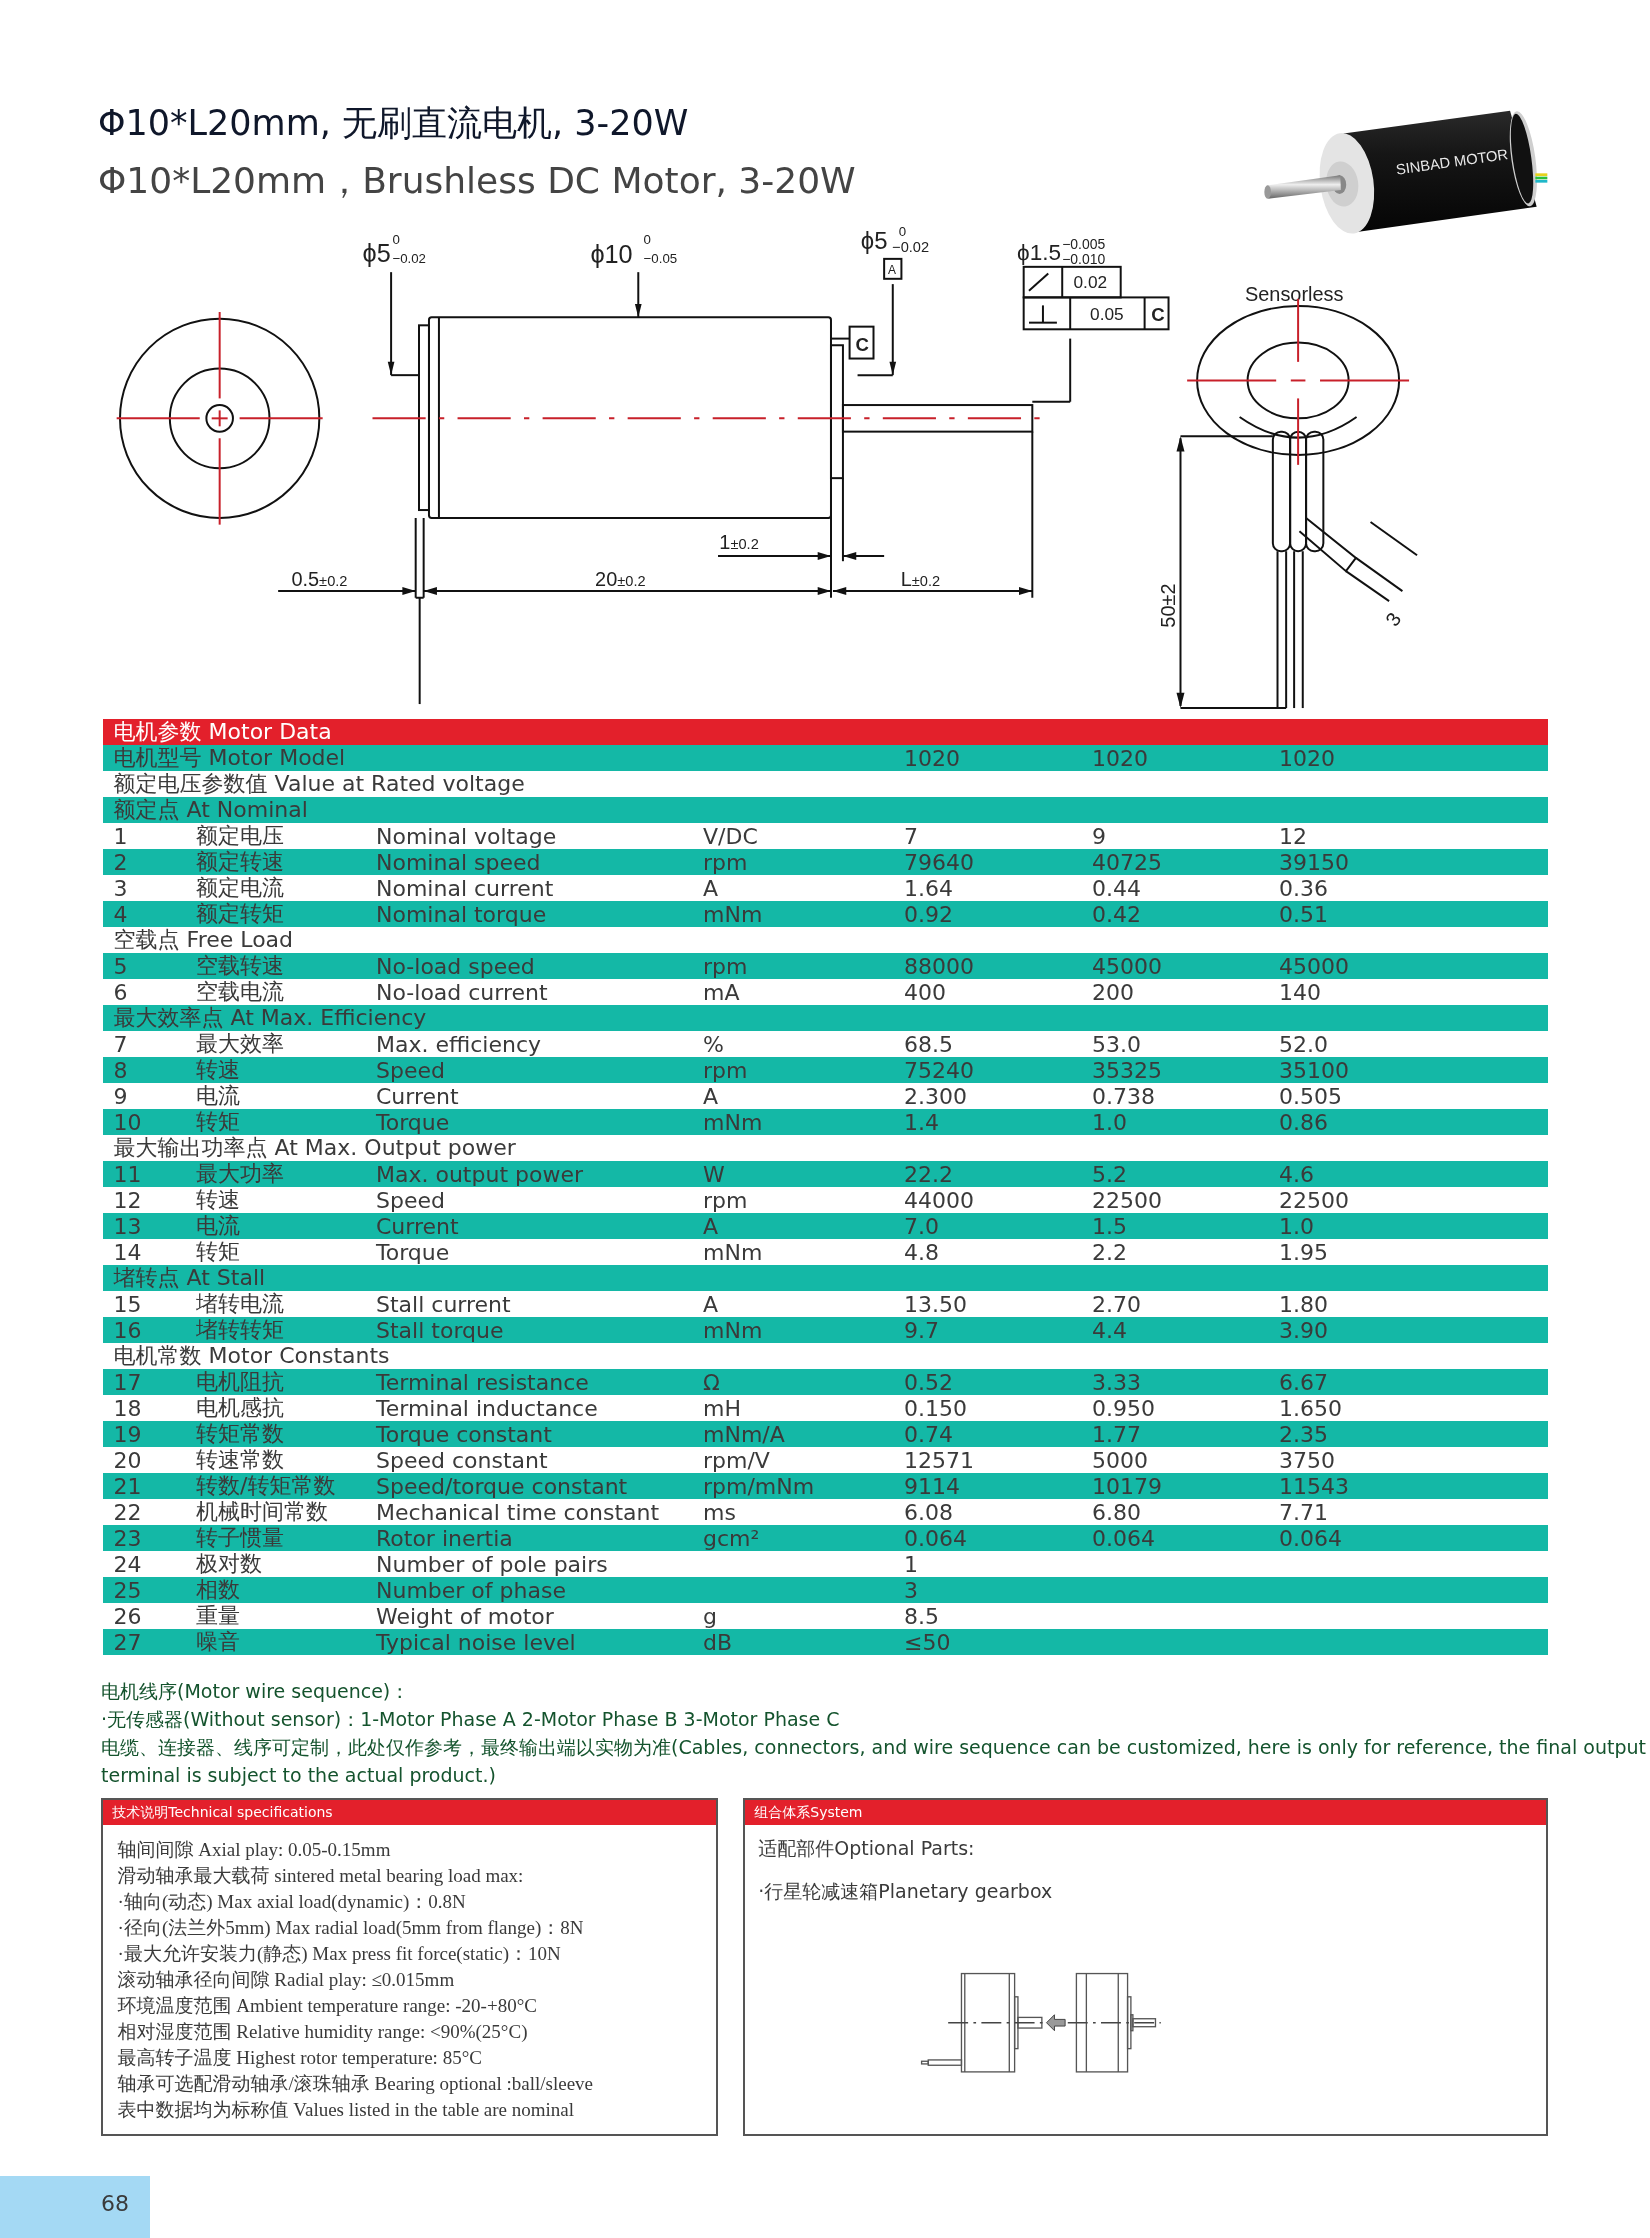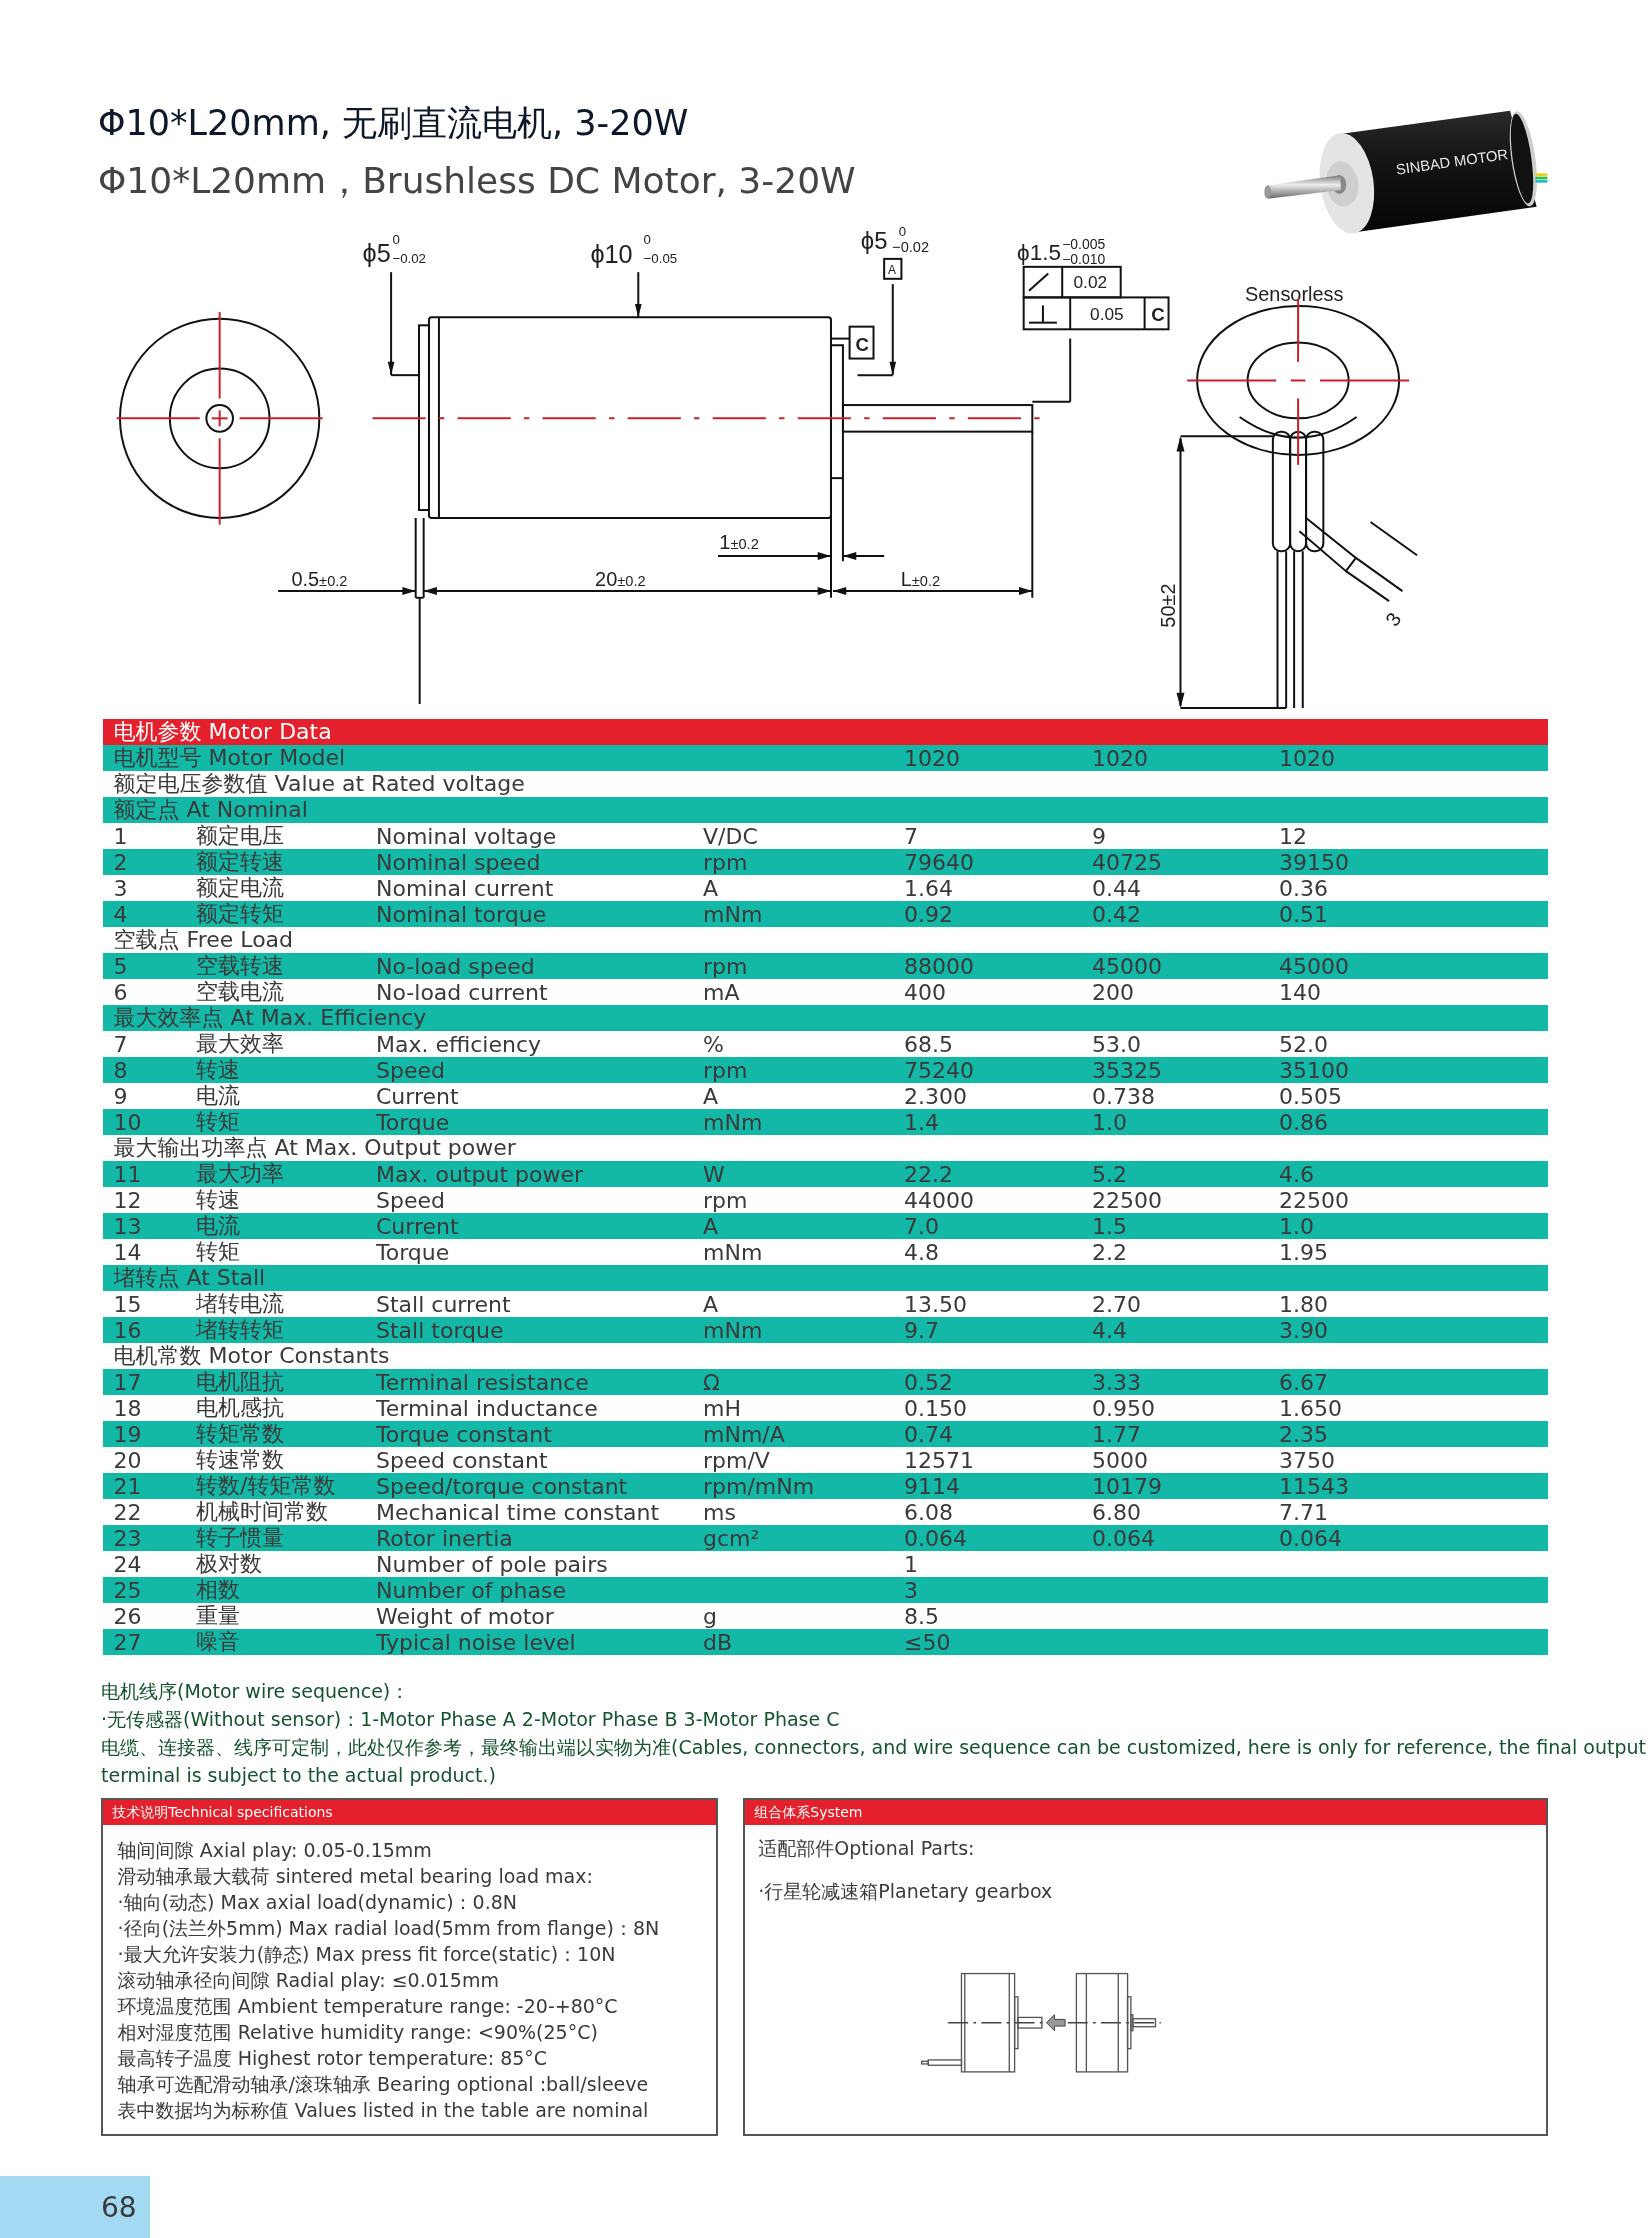--- a/index.html
+++ b/index.html
@@ -29,28 +29,28 @@
   .row .c-v3 { position: absolute; left: 1176px; }
   .row.model .c-v1, .row.model .c-v2, .row.model .c-v3 { }
 
   .notes { position: absolute; left: 101px; top: 1677px; width: 1449px; font-size: 19px; color: #14532d; line-height: 28px; }
   .notes div { white-space: nowrap; }
 
   .box { position: absolute; top: 1798px; height: 338px; border: 2px solid #555; background: #fff; }
   .box-left { left: 101px; width: 617px; }
   .box-right { left: 743px; width: 805px; }
   .box-head { height: 25px; background: #e3202b; color: #fff; font-size: 14px; line-height: 25px; padding-left: 9.3px; white-space: nowrap; }
-  .spec-list { padding: 12px 0 0 14.6px; font-size: 19px; line-height: 26px; color: #3a3a3a; }
+  .spec-list { padding: 12px 0 0 14.6px; font-size: 19px; line-height: 26px; color: #3a3a3a; font-family: Liberation Serif, serif; }
   .spec-list div { white-space: nowrap; }
   .sys-body { padding: 10.6px 0 0 13.3px; font-size: 19px; color: #3a3a3a; }
   .sys-body div { white-space: nowrap; }
   .sys-drawing { position: absolute; left: 57px; top: 160px; width: 691px; height: 160px; }
 
   .page-num { position: absolute; left: 0; top: 2176px; width: 150px; height: 63px; background: #a4d9f4; }
-  .page-num span { position: absolute; left: 101px; top: 14.6px; font-size: 28px; color: #3a3a3a; }
+  .page-num span { position: absolute; left: 101px; top: 14.6px; font-size: 22px; color: #3a3a3a; }
 </style>
 </head>
 <body>
 
 <div class="title-cn">Φ10*L20mm, 无刷直流电机, 3-20W</div>
 <div class="title-en">Φ10*L20mm，Brushless DC Motor, 3-20W</div>
 
 <svg class="motor-photo" viewBox="0 0 440 210">
   <defs>
     <linearGradient id="bodyG" x1="0" y1="0" x2="0" y2="1">

